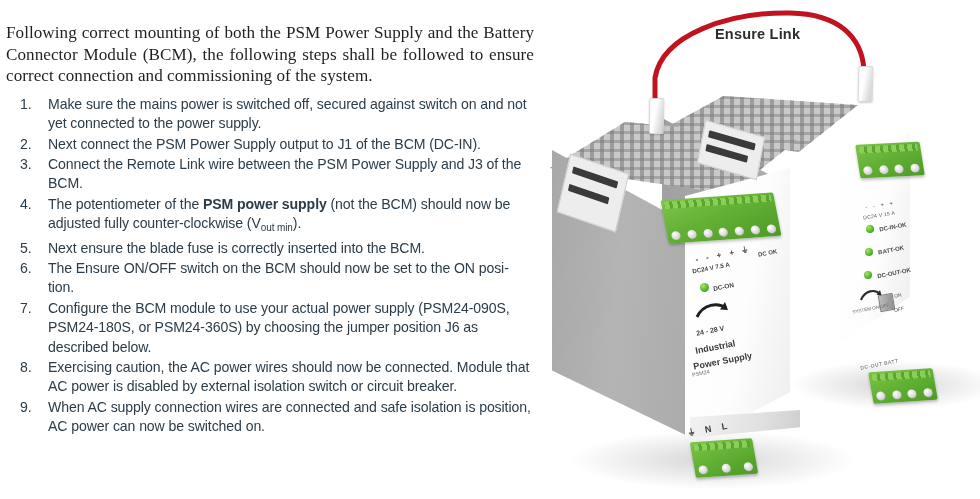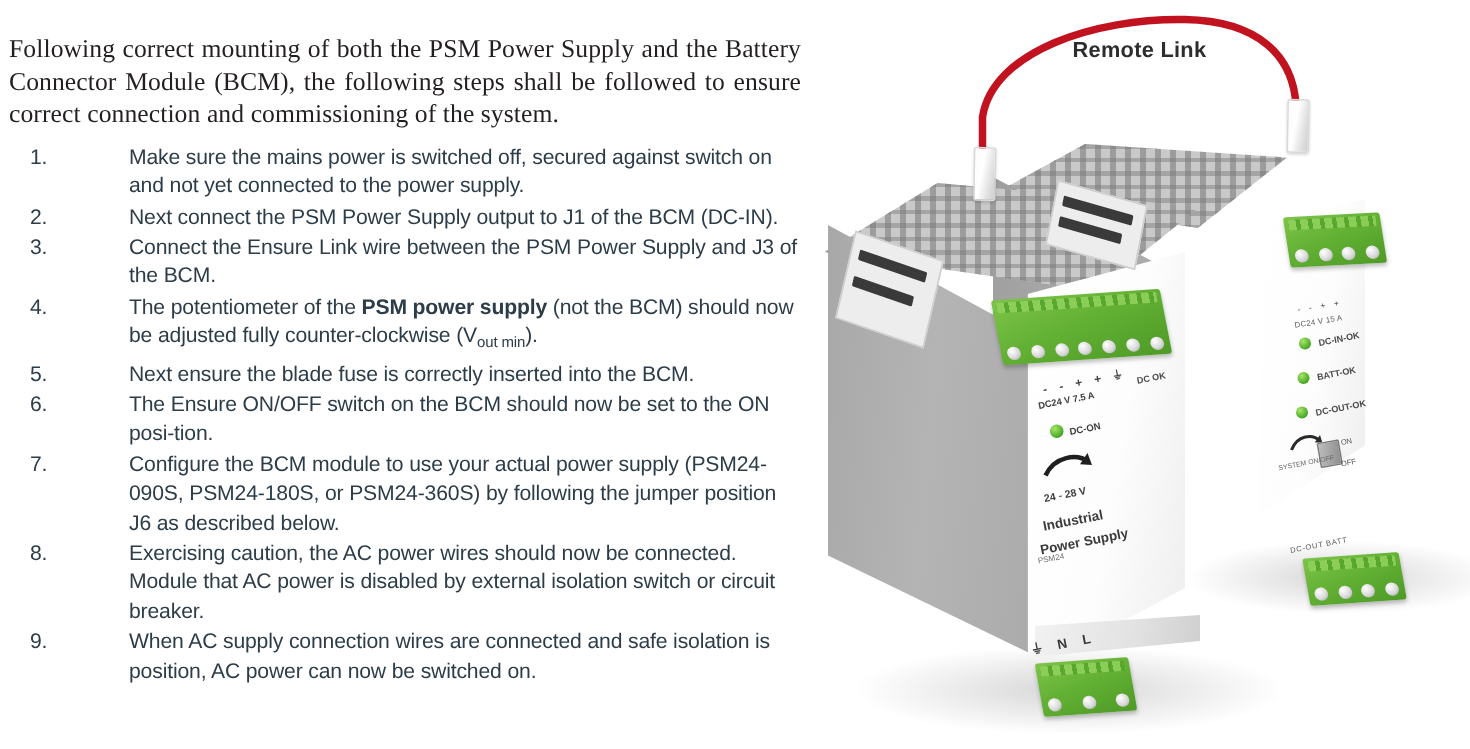--- a/index.html
+++ b/index.html
@@ -53,21 +53,21 @@
   .step-num {
     position: absolute;
     left: 14px;
     top: 0;
     width: 24px;
     text-align: left;
     color: #2c3c48;
     font-size: 14.1px;
     line-height: 19.4px;
   }
-  .step-text { display: block; margin-left: 38px; }
+  .step-text { display: block; }
   .step-text b { font-weight: bold; }
   .sub {
     font-size: 10px;
     vertical-align: -0.30em;
     letter-spacing: -0.1px;
   }
 
   
   #photo {
     position: absolute;
@@ -231,41 +231,41 @@
         <span class="step-text">Make sure the mains power is switched off, secured against switch on and not yet connected to the power supply.</span>
       </li>
 
       <li class="step-row">
         <span class="step-num">2.</span>
         <span class="step-text">Next connect the PSM Power Supply output to J1 of the BCM (DC-IN).</span>
       </li>
 
       <li class="step-row">
         <span class="step-num">3.</span>
-        <span class="step-text">Connect the Ensure Link wire between the PSM Power Supply and J3 of the BCM.</span>
+        <span class="step-text">Connect the Remote Link wire between the PSM Power Supply and J3 of the BCM.</span>
       </li>
 
       <li class="step-row">
         <span class="step-num">4.</span>
         <span class="step-text"><span>The potentiometer of the </span><b>PSM power supply</b><span> (not the BCM) should now be adjusted fully counter-clockwise (V</span><span class="sub">out min</span><span>).</span></span>
       </li>
 
       <li class="step-row">
         <span class="step-num">5.</span>
         <span class="step-text">Next ensure the blade fuse is correctly inserted into the BCM.</span>
       </li>
 
       <li class="step-row">
         <span class="step-num">6.</span>
         <span class="step-text">The Ensure ON/OFF switch on the BCM should now be set to the ON posi-tion.</span>
       </li>
 
       <li class="step-row">
         <span class="step-num">7.</span>
-        <span class="step-text">Configure the BCM module to use your actual power supply (PSM24-090S, PSM24-180S, or PSM24-360S) by following the jumper position J6 as described below.</span>
+        <span class="step-text">Configure the BCM module to use your actual power supply (PSM24-090S, PSM24-180S, or PSM24-360S) by choosing the jumper position J6 as described below.</span>
       </li>
 
       <li class="step-row">
         <span class="step-num">8.</span>
         <span class="step-text">Exercising caution, the AC power wires should now be connected. Module that AC power is disabled by external isolation switch or circuit breaker.</span>
       </li>
 
       <li class="step-row">
         <span class="step-num">9.</span>
         <span class="step-text">When AC supply connection wires are connected and safe isolation is position, AC power can now be switched on.</span>
@@ -426,16 +426,16 @@
       </div>
     </div>
 
     <svg id="wire-svg">
       <path d="M115 108 L115 78 C122 34, 190 12, 250 13 C300 14, 322 38, 324 70 L324 82" stroke="#c1121f" stroke-width="5" fill="none" stroke-linecap="round"></path>
     </svg>
 
     <div class="plug" id="plug-left"></div>
     <div class="plug" id="plug-right"></div>
 
-    <div id="remote-link-label">Remote Link</div>
+    <div id="remote-link-label">Ensure Link</div>
   </div>
 
 </div>
 
 </body></html>

